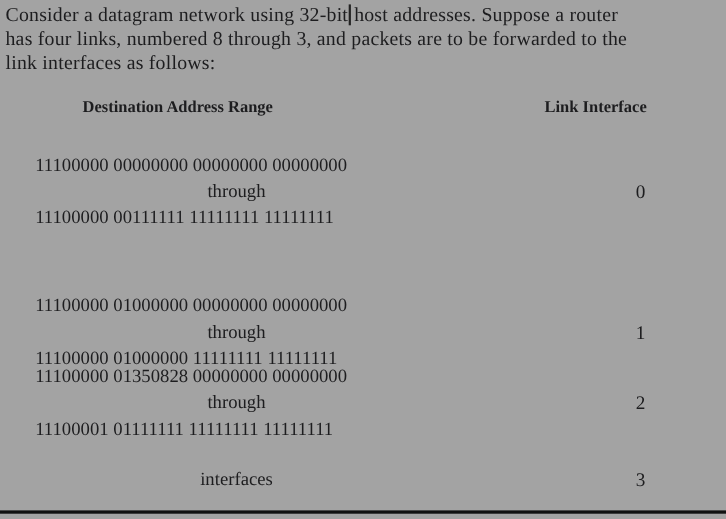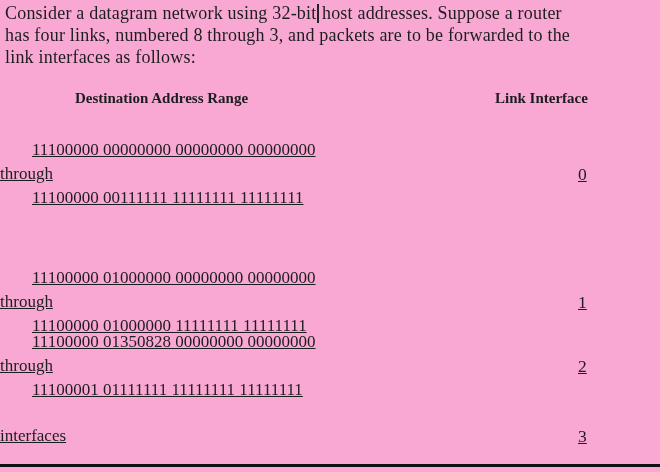--- a/index.html
+++ b/index.html
@@ -4,21 +4,21 @@
 <style>
   html, body {
     margin: 0;
     padding: 0;
     background: #ffffff;
   }
   #page {
     position: relative;
     width: 660px;
     height: 472px;
-    background: #f9a8d4;
+    background: #a3a3a3;
     overflow: hidden;
     font-family: "Liberation Serif", "DejaVu Serif", serif;
     color: #1d1d1f;
   }
   .intro {
     position: absolute;
     top: 2px;
     left: 5px;
     width: 652px;
     font-size: 18px;
@@ -45,29 +45,28 @@
     font-size: 15px;
   }
   .dest-header { position: absolute; left: 75px; top: 0; white-space: nowrap; }
   .link-header { position: absolute; left: 495px; top: 0; white-space: nowrap; }
 
   .range-block {
     position: absolute;
     left: 0;
     width: 660px;
     display: flex;
-    text-decoration: underline;
   }
   .dest-col {
     width: 430px;
     font-size: 17px;
     line-height: 24px;
   }
   .addr-line { margin-left: 32px; white-space: nowrap; }
-  .connector-line { text-align: left; }
+  .connector-line { text-align: center; }
   .num-col {
     width: 230px;
     display: flex;
     align-items: center;
     font-size: 17.5px;
   }
   .link-num { margin-left: 148px; }
 
   #block-0 { top: 138px; }
   #block-1 { top: 234px; margin-top: 32px; }

